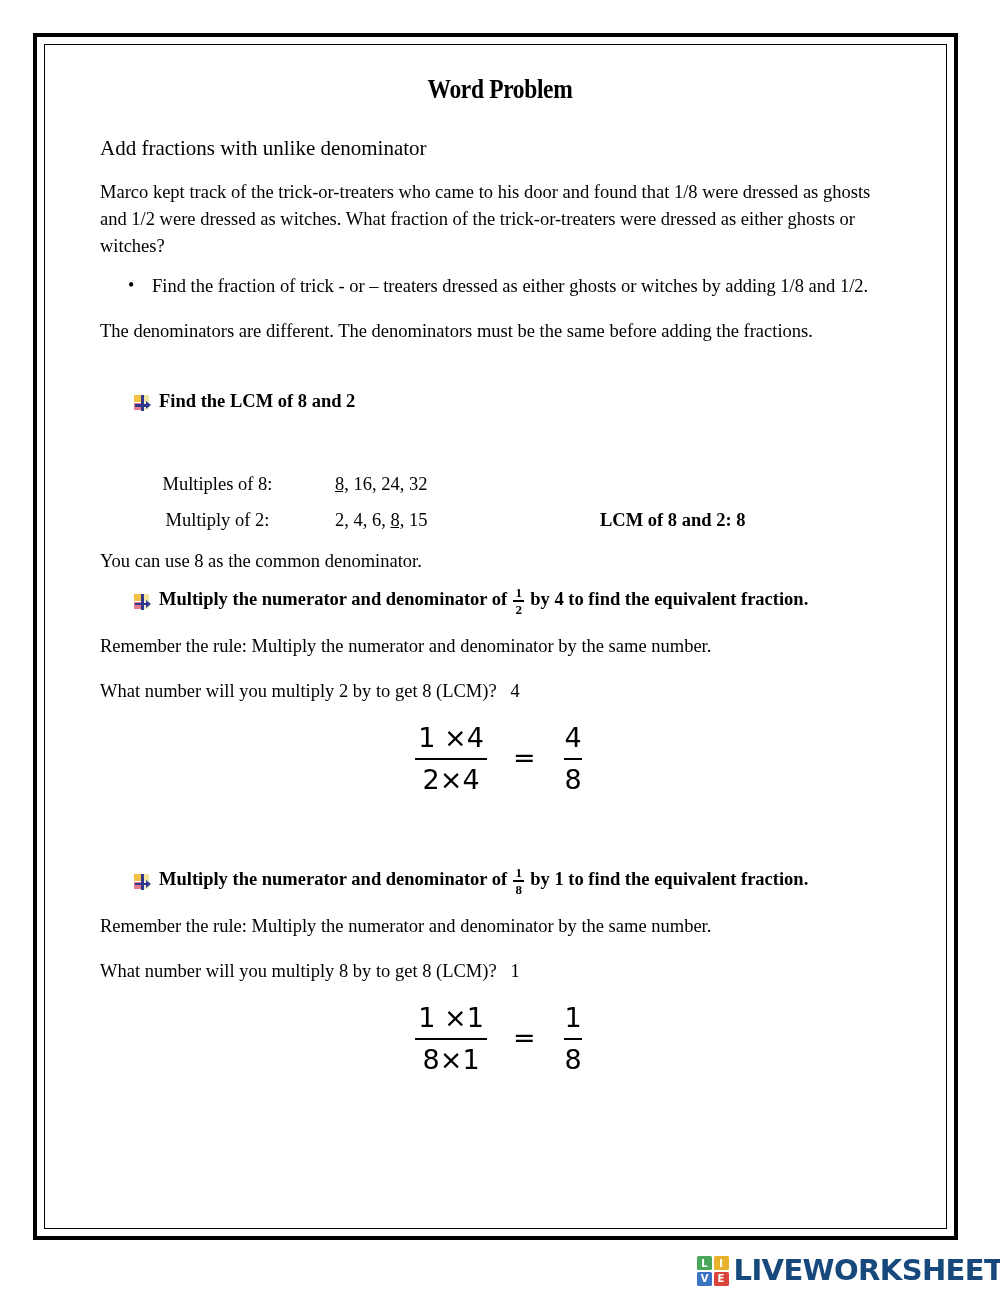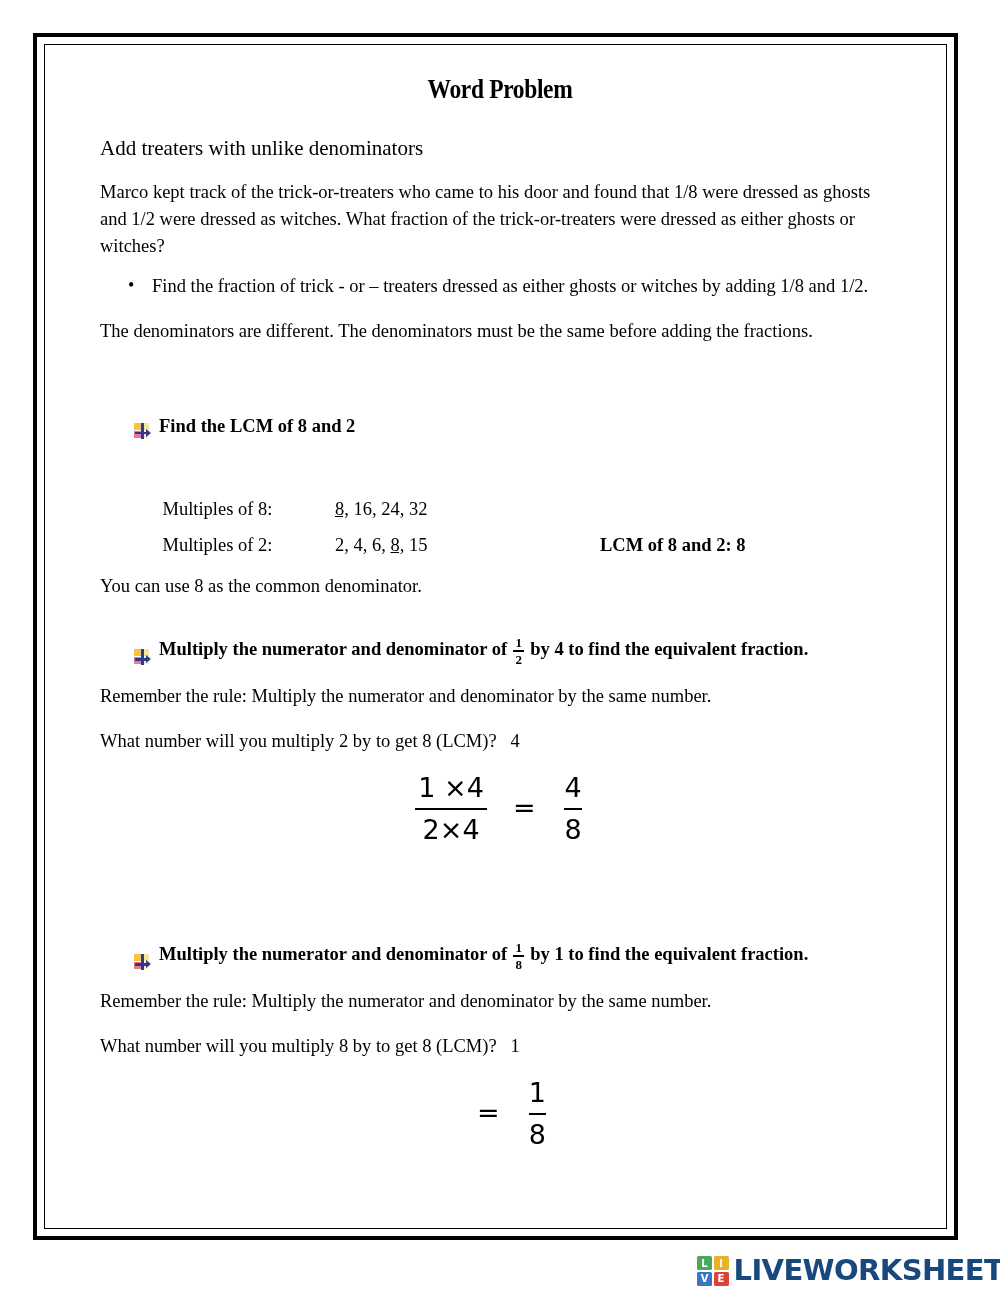--- a/index.html
+++ b/index.html
@@ -86,25 +86,25 @@
     content: "\2022";
     position: absolute;
     left: -24px;
     top: -1px;
     font-size: 18px;
   }
 
   
   .arrow-heading {
     display: flex;
-    align-items: flex-end;
+    align-items: center;
     font-weight: bold;
     font-size: 18.5px;
     line-height: 1.35;
-    margin-top: 35px;
+    margin-top: 10px;
     padding-left: 34px;
   }
   .arrow-glyph {
     flex: 0 0 auto;
     width: 16px;
     height: 16px;
     margin-right: 9px;
     margin-top: 4px;
     position: relative;
   }
@@ -253,21 +253,21 @@
 <body>
 
 <div id="page-frame">
   <div id="page-frame-inner"></div>
 </div>
 
 <div id="content">
 
   <h1 class="doc-title">Word Problem</h1>
 
-  <div class="subtitle">Add treaters with unlike denominators</div>
+  <div class="subtitle">Add fractions with unlike denominator</div>
 
 
   <div class="para">Marco kept track of the trick-or-treaters who came to his door and found that 1/8 were dressed as ghosts and 1/2 were dressed as witches. What fraction of the trick-or-treaters were dressed as either ghosts or witches?</div>
 
   <ul class="bullets">
     <li>Find the fraction of trick - or – treaters dressed as either ghosts or witches by adding 1/8 and 1/2.</li>
   </ul>
 
   <div class="para">The denominators are different. The denominators must be the same before adding the fractions.</div>
 
@@ -289,21 +289,21 @@
   <div class="spacer-lg"></div>
 
   <div class="mult-row">
     <span class="label">Multiples of 8:</span>
     <span class="vals"><span></span><span class="u">8,</span><span> 16, 24, 32</span></span>
   </div>
 
   <div class="spacer-sm"></div>
 
   <div class="mult-row">
-    <span class="label">Multiples of 2:</span>
+    <span class="label">Multiply of 2:</span>
     <span class="vals"><span>2, 4, 6, </span><span class="u">8,</span><span> 15</span></span>
     <span class="lcm">LCM of 8 and 2: 8</span>
   </div>
 
   <div class="para tight">You can use 8 as the common denominator.</div>
 
   <div class="arrow-heading">
     <span class="arrow-glyph">
       <span class="q q1"></span>
         <span class="q q2"></span>
@@ -355,20 +355,25 @@
           <span class="bar"></span>
           <span class="den">8</span>
         </span><span>by 1 to find the equivalent fraction.</span></span>
   </div>
 
   <div class="para">Remember the rule: Multiply the numerator and denominator by the same number.</div>
 
   <div class="para"><span>What number will you multiply 8 by to get 8 (LCM)?</span>&nbsp;&nbsp; <span>1</span></div>
 
   <div class="equation">
+    <span class="eq-frac">
+      <span class="num">1 ×1</span>
+      <span class="bar"></span>
+      <span class="den">8×1</span>
+    </span>
     <span class="eq-eq">=</span>
     <span class="eq-frac narrow">
       <span class="num">1</span>
       <span class="bar"></span>
       <span class="den">8</span>
     </span>
   </div>
 
 </div>
 

